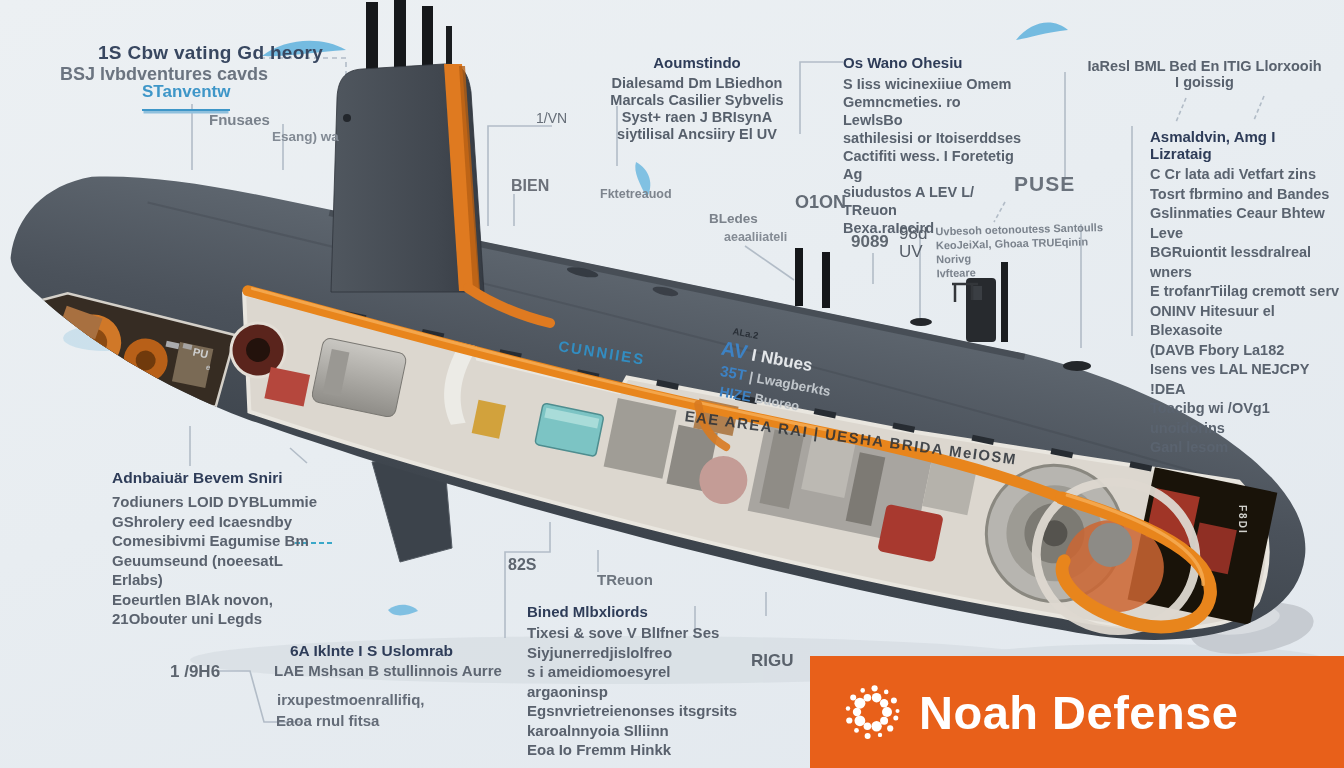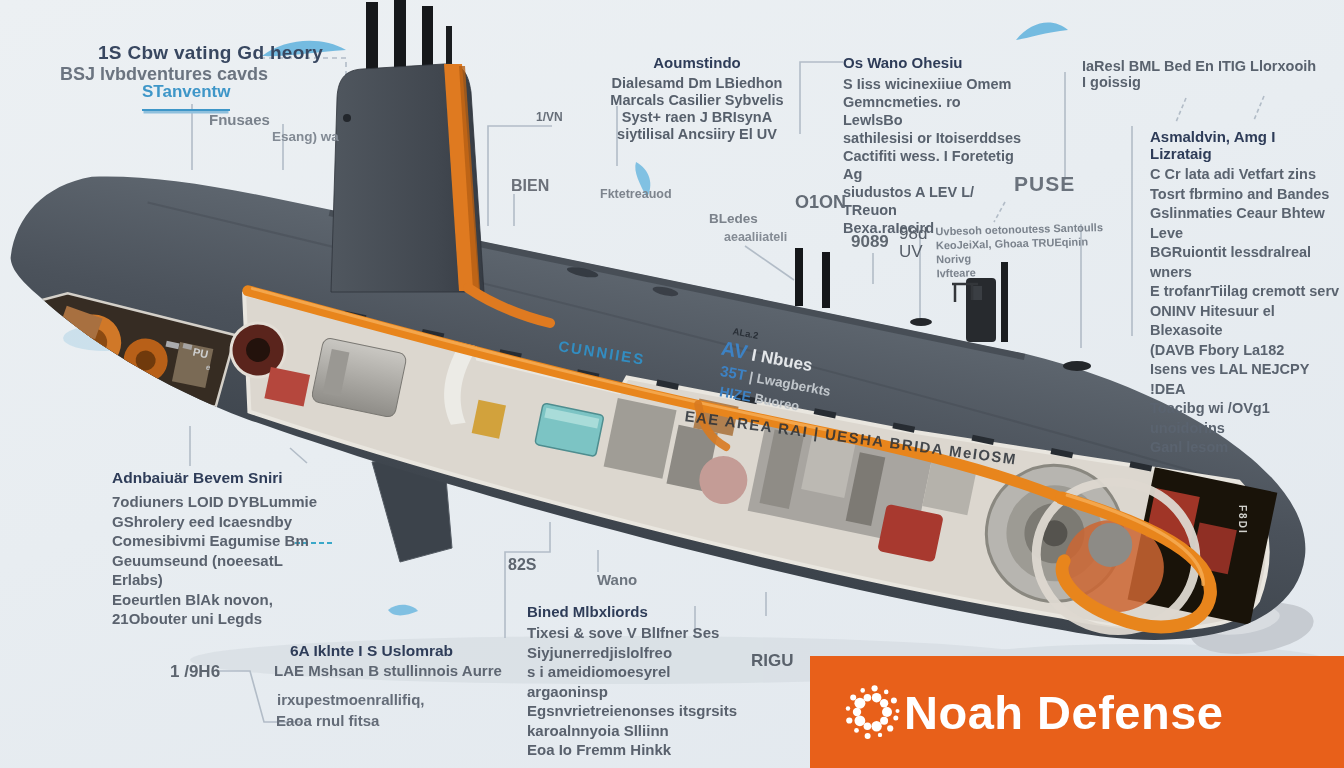--- a/index.html
+++ b/index.html
@@ -15,21 +15,21 @@
   .stencil{transform:rotate(10.5deg);transform-origin:left top;line-height:1.25;}
   .stencil .b{color:#3d82c4;font-weight:700;}
   .stencil .w{color:#e4e7ea;font-weight:700;}
   .stencil .g{color:#c0c6cb;font-weight:600;}
   .stencil-long{font-weight:700;color:#2a3037;letter-spacing:1.5px;opacity:.85;
                 transform:rotate(7.5deg);transform-origin:left top;}
   .flagmark{position:absolute;z-index:2;}
   #logo-bar{position:absolute;left:810px;top:656px;width:534px;height:112px;z-index:3;
             display:flex;align-items:center;background:#e8601a;}
   #logo-bar .mark{margin-left:30px;flex:0 0 auto;}
-  #logo-bar .word{margin-left:0;font-weight:700;font-size:47px;color:#ffffff;
+  #logo-bar .word{margin-left:15px;font-weight:700;font-size:47px;color:#ffffff;
                   letter-spacing:.5px;white-space:nowrap;}
   .sterntag{writing-mode:vertical-rl;font-weight:700;font-size:10px;letter-spacing:2px;
             color:#e6e6e2;opacity:.9;}
 </style>
 </head>
 <body>
 
 <div id="stage">
 
 <svg id="art" width="1344" height="768" viewBox="0 0 1344 768">
@@ -211,21 +211,21 @@
     <ellipse cx="921" cy="322" rx="11" ry="4" fill="#23262a"></ellipse>
   </g>
 </svg>
 
 <div class="lbl hdr" style="left:98px;top:42px;font-size:19px;color:#384760;letter-spacing:.3px;">1S Cbw vating Gd heory</div>
 <div class="lbl" style="left:60px;top:64px;font-size:18px;font-weight:600;color:#6b7480;">BSJ lvbdventures cavds</div>
 <div class="lbl link" style="left:142px;top:82px;font-size:17px;">STanventw</div>
 <div class="lbl" style="left:209px;top:111px;font-size:15px;font-weight:600;color:#7a828c;">Fnusaes</div>
 <div class="lbl" style="left:272px;top:129px;font-size:13.5px;font-weight:600;color:#828a94;">Esang) wa</div>
 
-<div class="lbl" style="left:536px;top:110px;font-size:12px;font-weight:700;color:#666e78;">1/VN</div>
+<div class="lbl" style="left:536px;top:110px;font-size:14px;font-weight:400;color:#666e78;">1/VN</div>
 <div class="lbl" style="left:511px;top:177px;font-size:16px;font-weight:600;color:#6b7079;text-align:center;">BIEN</div>
 <div class="lbl" style="left:600px;top:187px;font-size:12.5px;font-weight:600;color:#7d848d;">Fktetreauod</div>
 
 <div class="lbl" style="left:608px;top:54px;width:178px;text-align:center;white-space:normal;">
   <div class="hdr" style="font-size:15px;">Aoumstindo</div>
   <div class="blk" style="font-size:14.5px;line-height:17px;font-weight:600;margin-top:4px;color:#565f6b;">Dialesamd Dm LBiedhon
 Marcals Casilier Sybvelis
 Syst+ raen J BRIsynA
 siytilisal Ancsiiry El UV</div>
 </div>
@@ -234,21 +234,21 @@
   <div class="hdr" style="font-size:15px;">Os Wano Ohesiu</div>
   <div class="blk" style="font-size:14.5px;line-height:18px;font-weight:600;margin-top:4px;color:#59626e;">S Iiss wicinexiiue Omem
 Gemncmeties. ro LewlsBo
 sathilesisi or Itoiserddses
 Cactifiti wess. I Foretetig Ag
 siudustos A LEV L/ TReuon
 Bexa.raIecird</div>
 </div>
 
 <div class="lbl" style="left:1082px;top:56px;width:245px;white-space:normal;">
-  <div class="blk" style="font-size:14.5px;line-height:15.5px;font-weight:600;margin-top:3px;color:#59626e;">IaResl BML Bed En ITIG Llorxooih
+  <div class="blk" style="font-size:14.5px;line-height:15.5px;font-weight:600;margin-top:3px;color:#59626e;text-align:center;">IaResl BML Bed En ITIG Llorxooih
 I goissig</div>
 </div>
 
 <div class="lbl" style="left:1150px;top:128px;width:190px;white-space:normal;">
   <div class="hdr" style="font-size:15px;">Asmaldvin, Amg I Lizrataig</div>
   <div class="blk" style="font-size:14.5px;line-height:19.5px;font-weight:600;margin-top:3px;color:#5a636f;">C Cr lata adi Vetfart zins
 Tosrt fbrmino and Bandes
 Gslinmaties Ceaur Bhtew Leve
 BGRuiontit lessdralreal wners
 E trofanrTiilag cremott serv
@@ -274,21 +274,21 @@
   <div class="hdr" style="font-size:15.5px;">Adnbaiuär Bevem Sniri</div>
   <div class="blk" style="font-size:15px;line-height:19.5px;font-weight:600;margin-top:5px;color:#5a626e;">7odiuners LOID DYBLummie
 GShrolery eed Icaesndby
 Comesibivmi Eagumise Bm
 Geuumseund (noeesatL Erlabs)
 Eoeurtlen BlAk novon,
 21Obouter uni Legds</div>
 </div>
 
 <div class="lbl" style="left:508px;top:556px;font-size:16px;font-weight:700;color:#5d656f;">82S</div>
-<div class="lbl" style="left:597px;top:571px;font-size:15px;font-weight:600;color:#6d757f;">Wano</div>
+<div class="lbl" style="left:597px;top:571px;font-size:15px;font-weight:600;color:#6d757f;">TReuon</div>
 
 <div class="lbl" style="left:527px;top:603px;width:225px;white-space:normal;">
   <div class="hdr" style="font-size:15px;">Bined Mlbxliords</div>
   <div class="blk" style="font-size:15px;line-height:19.5px;font-weight:600;margin-top:3px;color:#59616d;">Tixesi &amp; sove V BlIfner Ses
 Siyjunerredjislolfreo
 s i ameidiomoesyrel argaoninsp
 Egsnvrietreienonses itsgrsits
 karoalnnyoia Slliinn
 Eoa Io Fremm Hinkk</div>
 </div>

